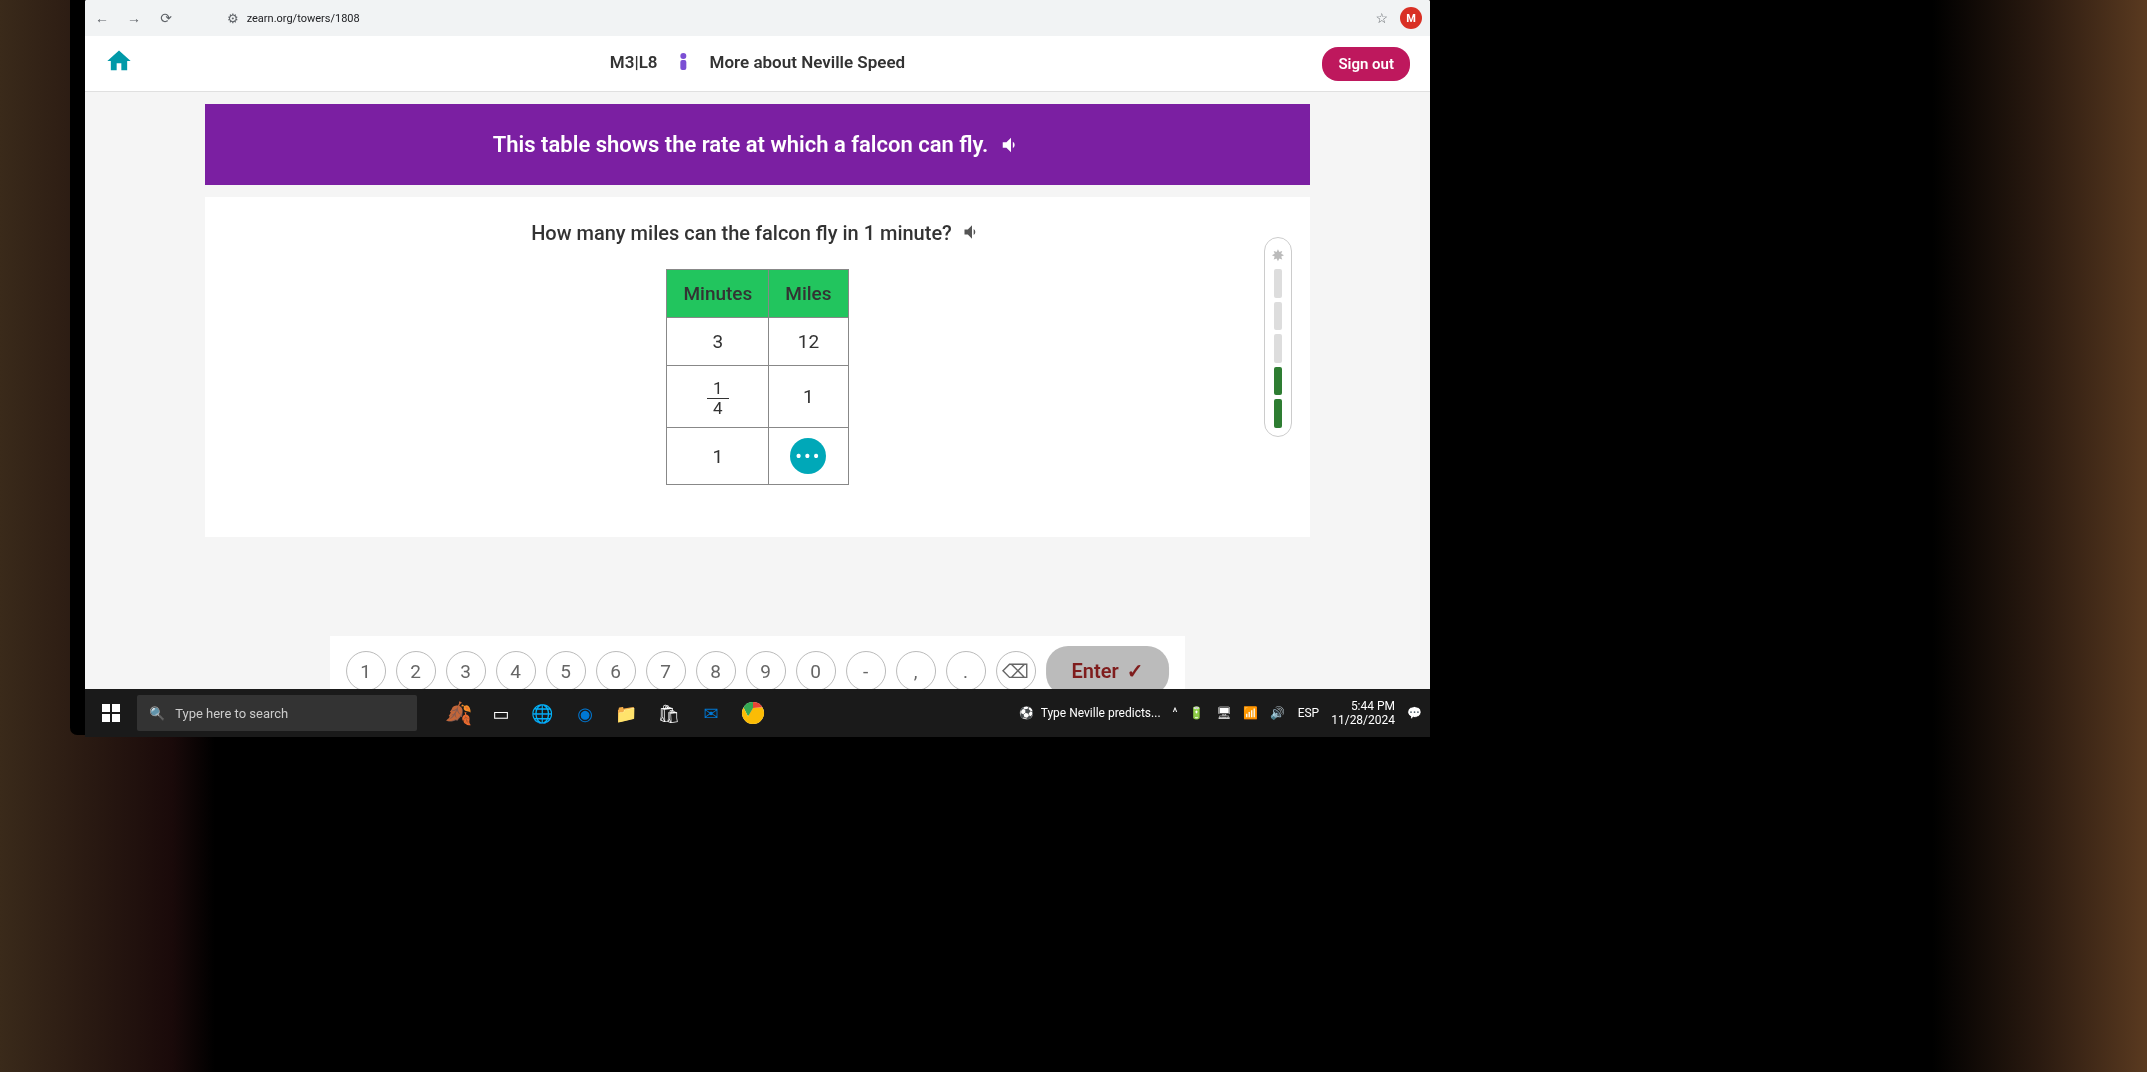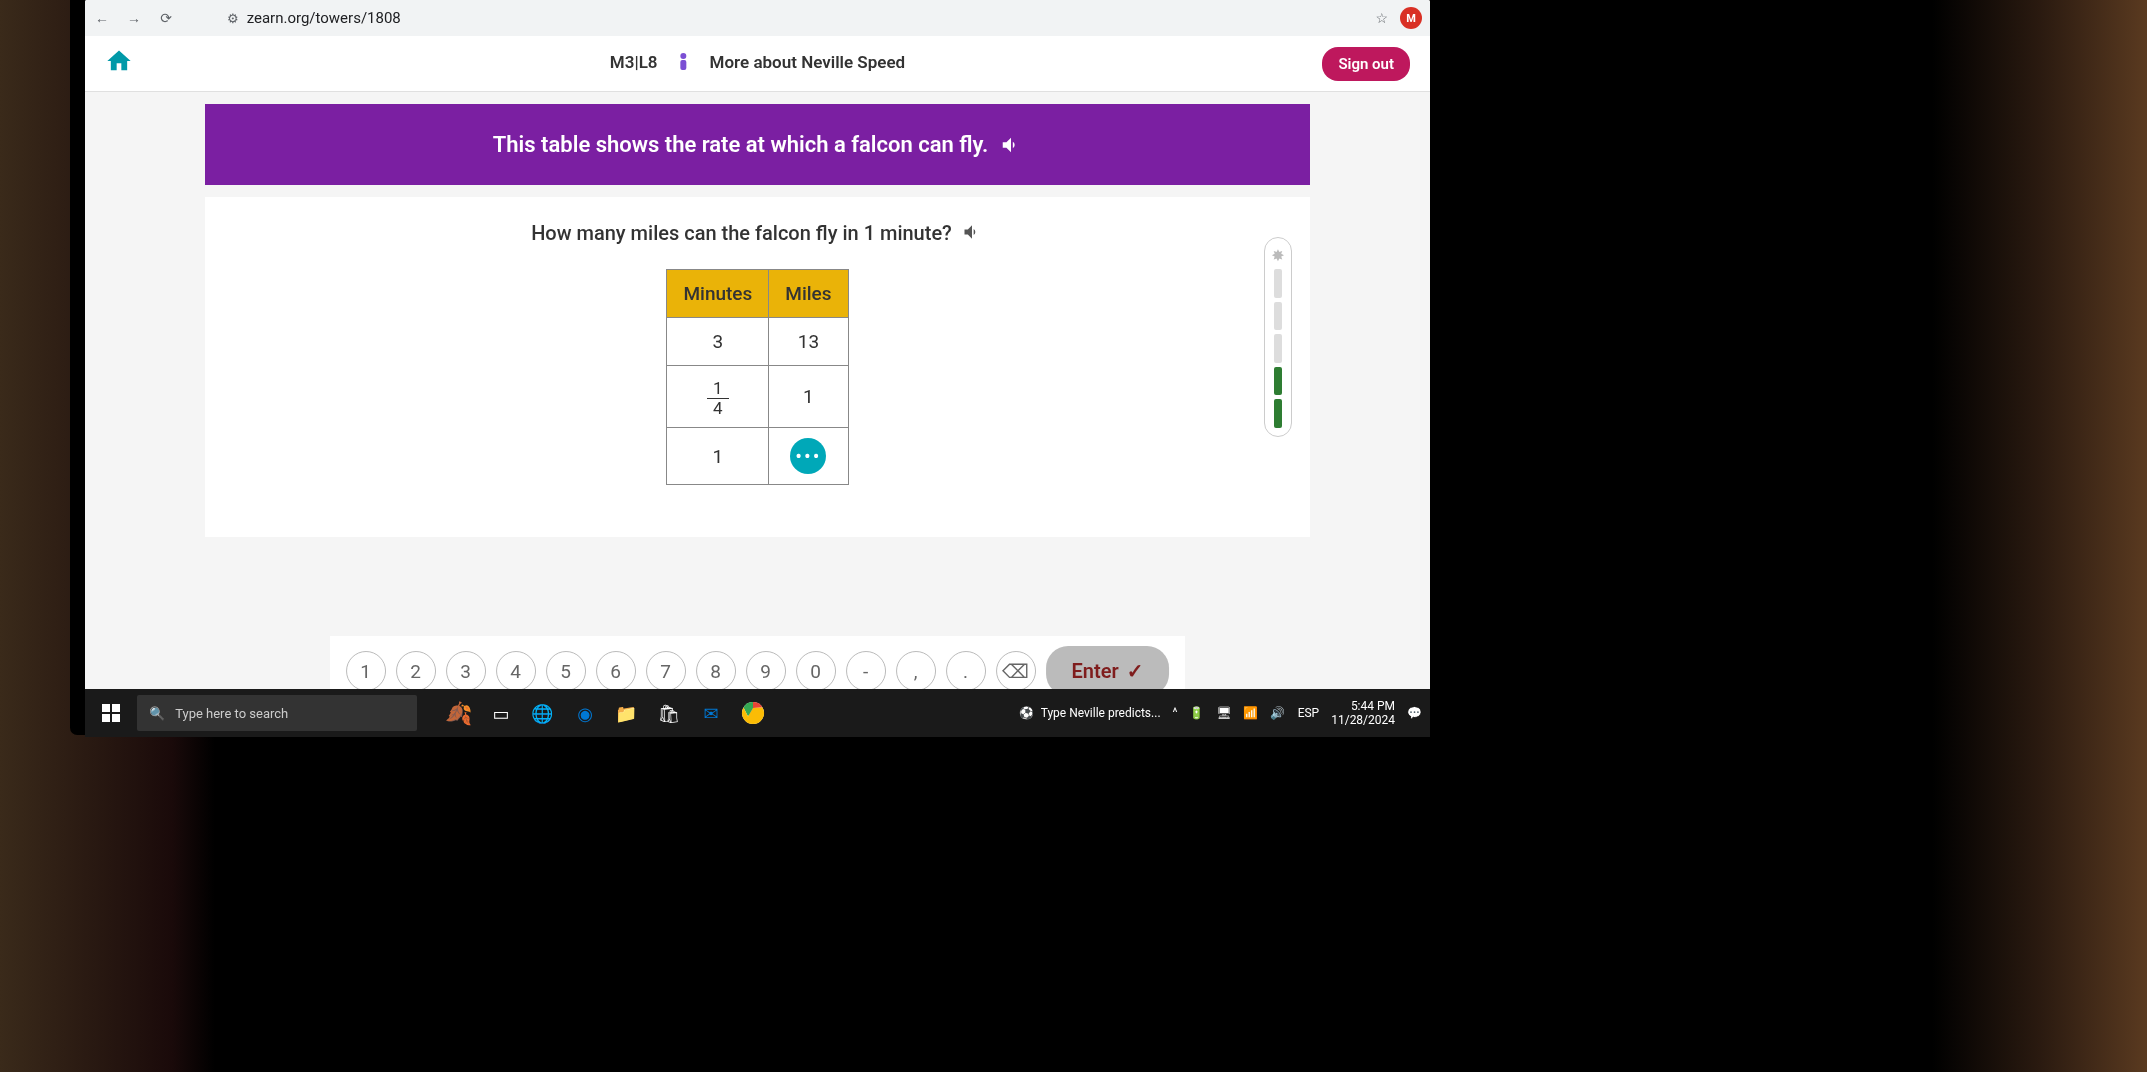--- a/index.html
+++ b/index.html
@@ -9,42 +9,42 @@
 .room-bg { position: absolute; inset: 0; background: linear-gradient(90deg, #3a2a1a 0%, #1a0a0a 8%, #000 10%, #000 90%, #2a1a10 95%, #5a3a20 100%); }
 
 
 .laptop { position: absolute; left: 85px; top: 0; width: 1345px; height: 720px; background: #fff; box-shadow: 0 0 0 15px #000; border-radius: 2px; overflow: hidden; }
 
 
 .chrome-bar { height: 36px; background: #f1f3f4; display: flex; align-items: center; padding: 0 8px; gap: 12px; font-size: 14px; color: #5f6368; }
 .nav-icons { display: flex; gap: 14px; align-items: center; }
 .nav-icon { width: 18px; height: 18px; display: flex; align-items: center; justify-content: center; cursor: pointer; color: #5f6368; }
 .url-bar { flex: 1; display: flex; align-items: center; gap: 8px; padding-left: 40px; }
-.url-text { color: #202124; font-size: 15px; }
+.url-text { color: #202124; font-size: 11px; }
 .star-icon { margin-left: auto; color: #5f6368; }
 .profile-badge { width: 22px; height: 22px; border-radius: 50%; background: #d93025; color: #fff; font-size: 11px; font-weight: bold; display: flex; align-items: center; justify-content: center; }
 
 
 .zearn-header { height: 56px; background: #fff; display: flex; align-items: center; padding: 0 20px; border-bottom: 1px solid #e0e0e0; position: relative; }
 .home-icon { color: #0099a8; font-size: 26px; }
 .lesson-info { position: absolute; left: 50%; transform: translateX(-50%); display: flex; align-items: flex-start; gap: 18px; font-size: 17px; color: #333; font-weight: 600; }
 .person-icon { color: #7b4fd4; font-size: 18px; }
 .sign-out { margin-left: auto; background: #be185d; color: #fff; border: none; padding: 8px 16px; border-radius: 16px; font-size: 15px; font-weight: 600; cursor: pointer; }
 
 
 .main-area { background: #f5f5f5; height: calc(100% - 92px); padding: 12px 120px 0 120px; position: relative; }
 .purple-banner { background: #7b1fa2; color: #fff; padding: 28px 20px; font-size: 22px; font-weight: 600; text-align: center; display: flex; align-items: center; justify-content: center; gap: 12px; }
 .speaker-icon { width: 22px; height: 22px; display: inline-flex; }
 
 .question-card { background: #fff; margin-top: 12px; padding: 24px 40px 40px 40px; min-height: 340px; position: relative; }
 .question-text { font-size: 20px; color: #333; font-weight: 500; text-align: left; display: flex; align-items: center; justify-content: center; gap: 10px; margin-bottom: 24px; }
 
 .data-table { margin: 0 auto; border-collapse: collapse; }
 .data-table th, .data-table td { border: 1px solid #888; padding: 10px 16px; text-align: center; font-size: 19px; color: #333; min-width: 70px; height: 48px; }
-.data-table th { background: #eab308; font-weight: 500; }
+.data-table th { background: #22c55e; font-weight: 500; }
 .fraction { display: inline-flex; flex-direction: column; align-items: center; line-height: 1.1; font-size: 17px; }
 .fraction .num { border-bottom: 1.5px solid #333; padding: 0 6px; }
 .answer-cell { background: #00a8b8; width: 36px; height: 36px; border-radius: 50%; display: inline-flex; align-items: center; justify-content: center; color: #fff; font-size: 20px; letter-spacing: 2px; cursor: pointer; }
 
 
 .progress-meter { position: absolute; right: 18px; top: 40px; width: 28px; height: 200px; background: #fff; border: 1px solid #ccc; border-radius: 14px; padding: 8px 4px; display: flex; flex-direction: column; align-items: center; gap: 4px; }
 .meter-star { color: #bbb; font-size: 16px; }
 .meter-seg { width: 8px; flex: 1; background: #ddd; border-radius: 2px; }
 .meter-seg.filled { background: #2e7d32; }
 
@@ -123,21 +123,21 @@
       </div>
 
       <table class="data-table">
         <tbody>
             <tr>
           <th>Minutes</th>
           <th>Miles</th>
         </tr>
         <tr>
           <td>3</td>
-          <td>13</td>
+          <td>12</td>
         </tr>
         <tr>
           <td>
             <span class="fraction">
               <span class="num">1</span>
               <span>4</span>
             </span>
           </td>
           <td>1</td>
         </tr>

